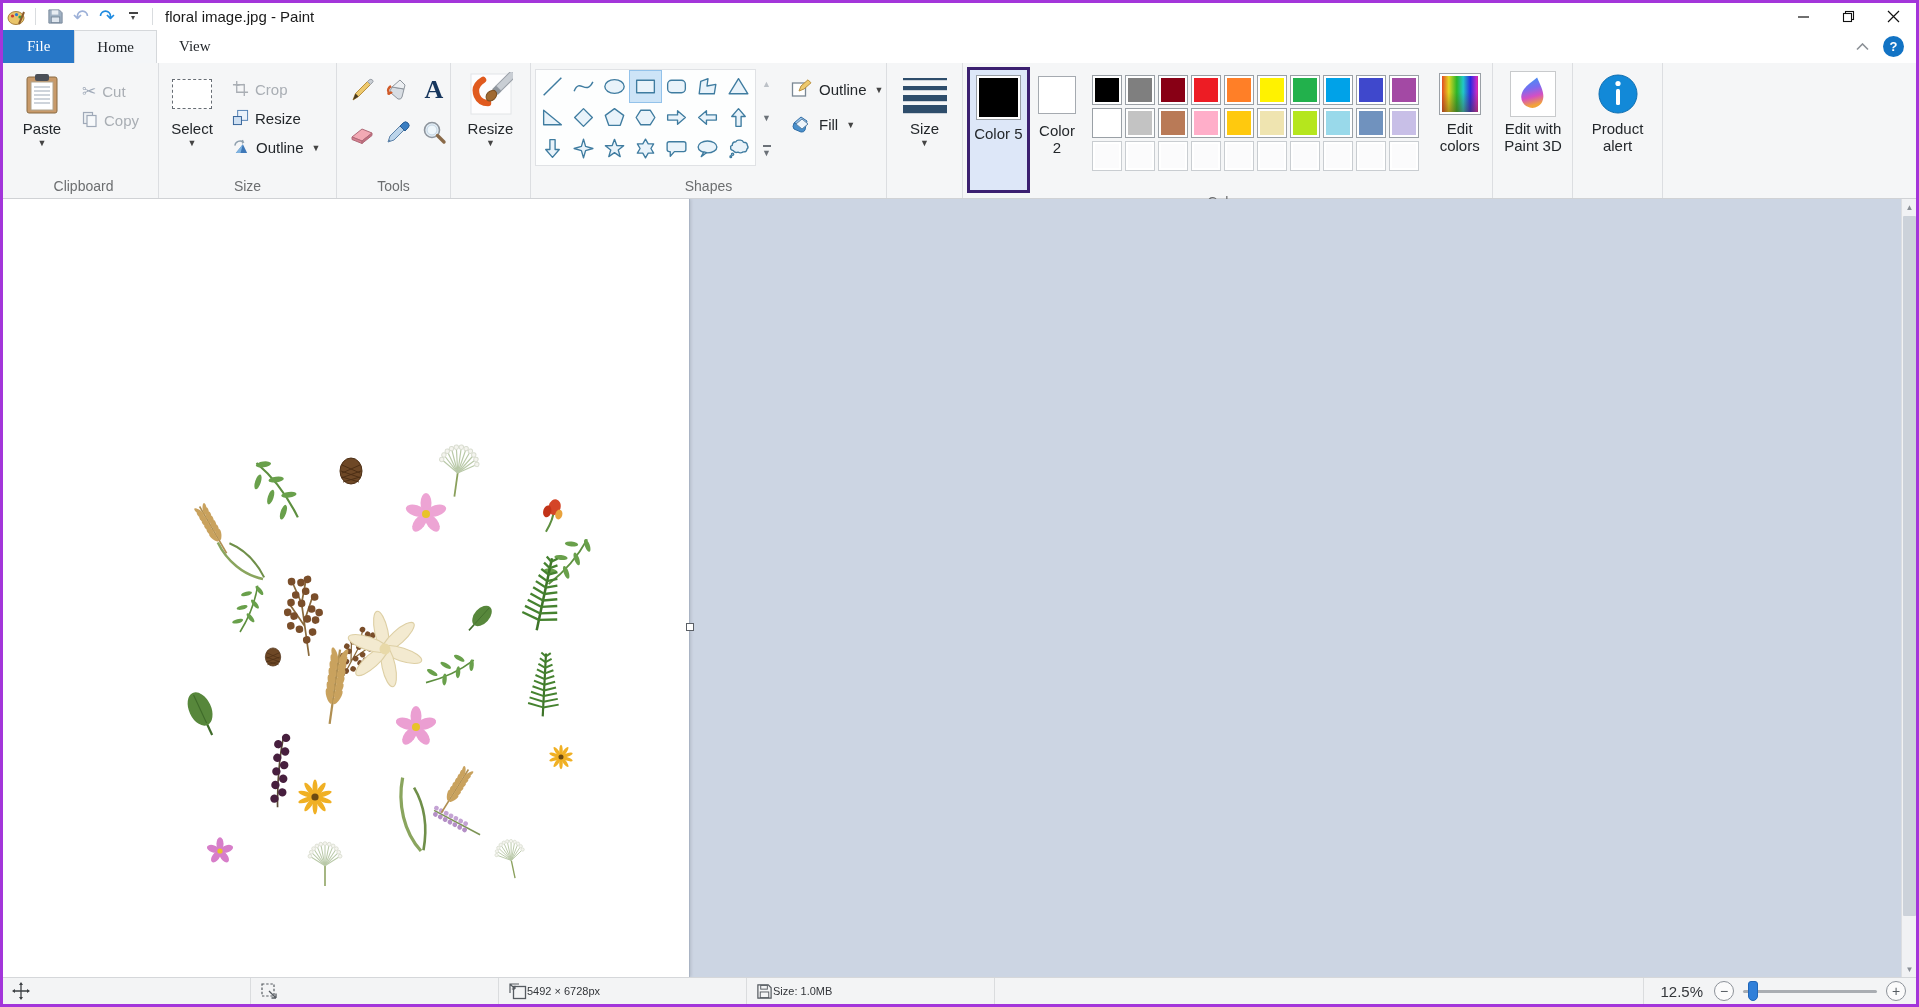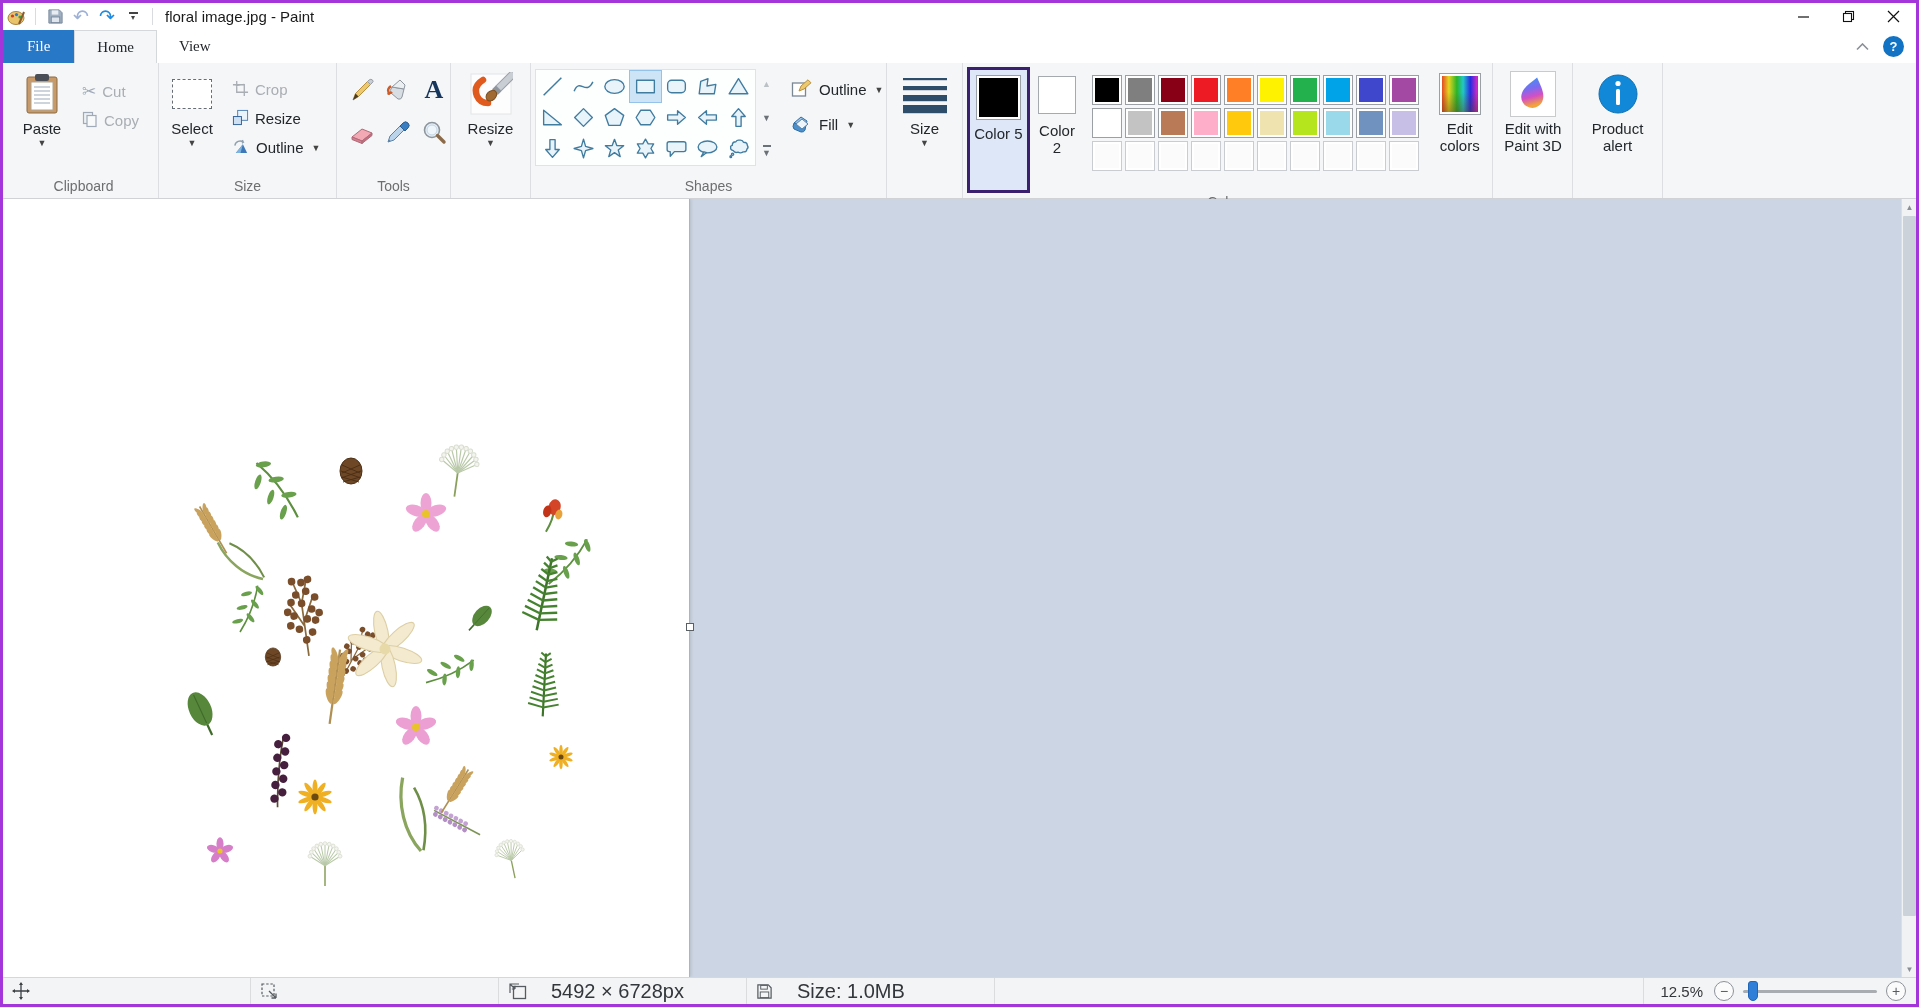--- a/index.html
+++ b/index.html
@@ -83,21 +83,21 @@
   .vs-thumb { position:absolute; left:1px; width:13px; background:#ccd2da; border-radius:1px; }
 
   
   .tooltip { position:absolute; left:950px; top:4px; width:292px; border:1px solid #898c90; border-radius:3px;
     background:linear-gradient(180deg,#fefefe,#e9ecf2); box-shadow:3px 3px 6px rgba(0,0,0,0.28); padding:11px 12px 13px 13px; }
   .tooltip h4 { font-size:15px; color:#1a1a1a; margin-bottom:13px; }
   .tooltip p { font-size:15px; color:#454a4f; line-height:1.28; padding-left:6px; white-space:pre-wrap; }
 
   
   .statusbar { height:27px; background:#f3f4f5; border-top:1px solid #d5d7da; display:flex; align-items:center; flex:0 0 auto; }
-  .sb-pane { width:248px; height:100%; display:flex; align-items:center; padding-left:9px; gap:24px; font-size:20px; color:#33363a; border-right:1px solid #dadcde; }
+  .sb-pane { width:248px; height:100%; display:flex; align-items:center; padding-left:9px; gap:0; font-size:11px; color:#33363a; border-right:1px solid #dadcde; }
   .sb-flex { flex:1; height:100%; border-right:1px solid #dadcde; }
   .zoomcluster { display:flex; align-items:center; padding:0 10px 0 16px; gap:9px; }
   .zoomlabel { font-size:15px; color:#33363a; margin-right:2px; }
   .zoombtn { width:20px; height:20px; border-radius:50%; border:1.5px solid #8d9299; background:#fbfbfb; color:#555b61; font-size:14px; line-height:1; display:flex; align-items:center; justify-content:center; padding:0; }
   .slider { position:relative; width:134px; height:20px; }
   .slider .track { position:absolute; left:0; right:0; top:9px; height:3px; background:#a9adb2; border-radius:2px; }
   .slider .thumb { position:absolute; left:5px; top:0; width:10px; height:20px; background:#2f7fd9; border:1px solid #1f66b8; border-radius:3px 3px 5px 5px; }
 </style>
 </head>
 <body>

